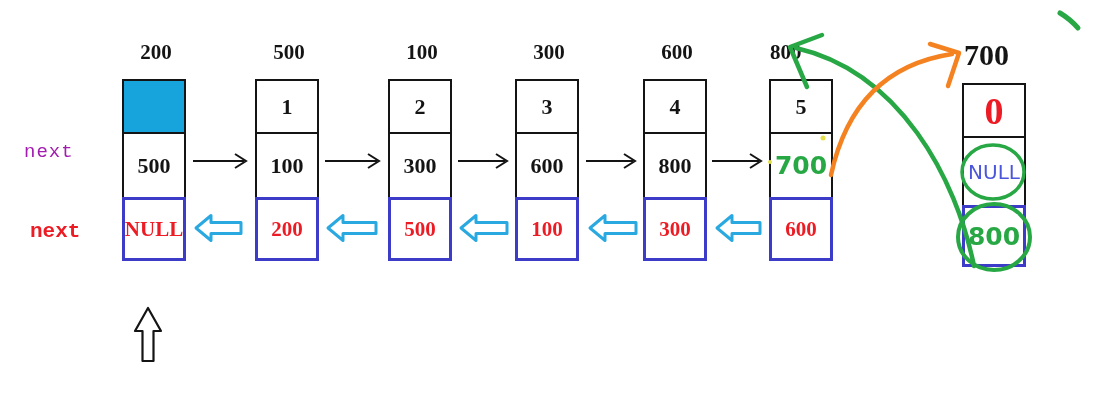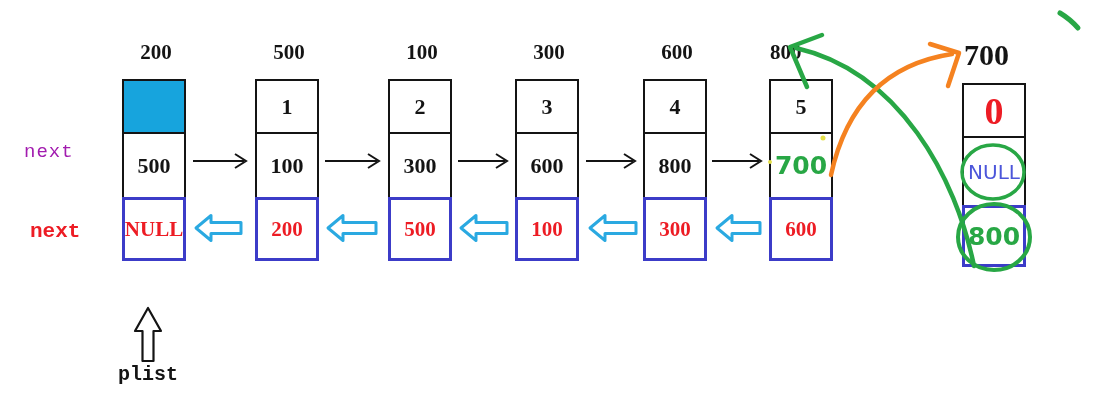--- a/index.html
+++ b/index.html
@@ -153,21 +153,20 @@
         <span class="val big-red">0</span>
       </div>
     <div class="cell next">
         <span class="val blue-null">NULL</span>
       </div>
     <div class="cell prior">
         <span class="val green-hand">800</span>
       </div>
   </div>
 
-  <div class="plist-label">plist</div>
 
   <svg id="overlay" viewBox="0 0 1101 414" xmlns="http://www.w3.org/2000/svg">
 
     <g stroke="#141414" stroke-width="2" fill="none">
       <g>
           <line x1="193" y1="161" x2="244" y2="161"></line>
           <polyline points="235,154 246,161 235,168"></polyline>
         </g>
       <g>
           <line x1="325" y1="161" x2="377" y2="161"></line>

